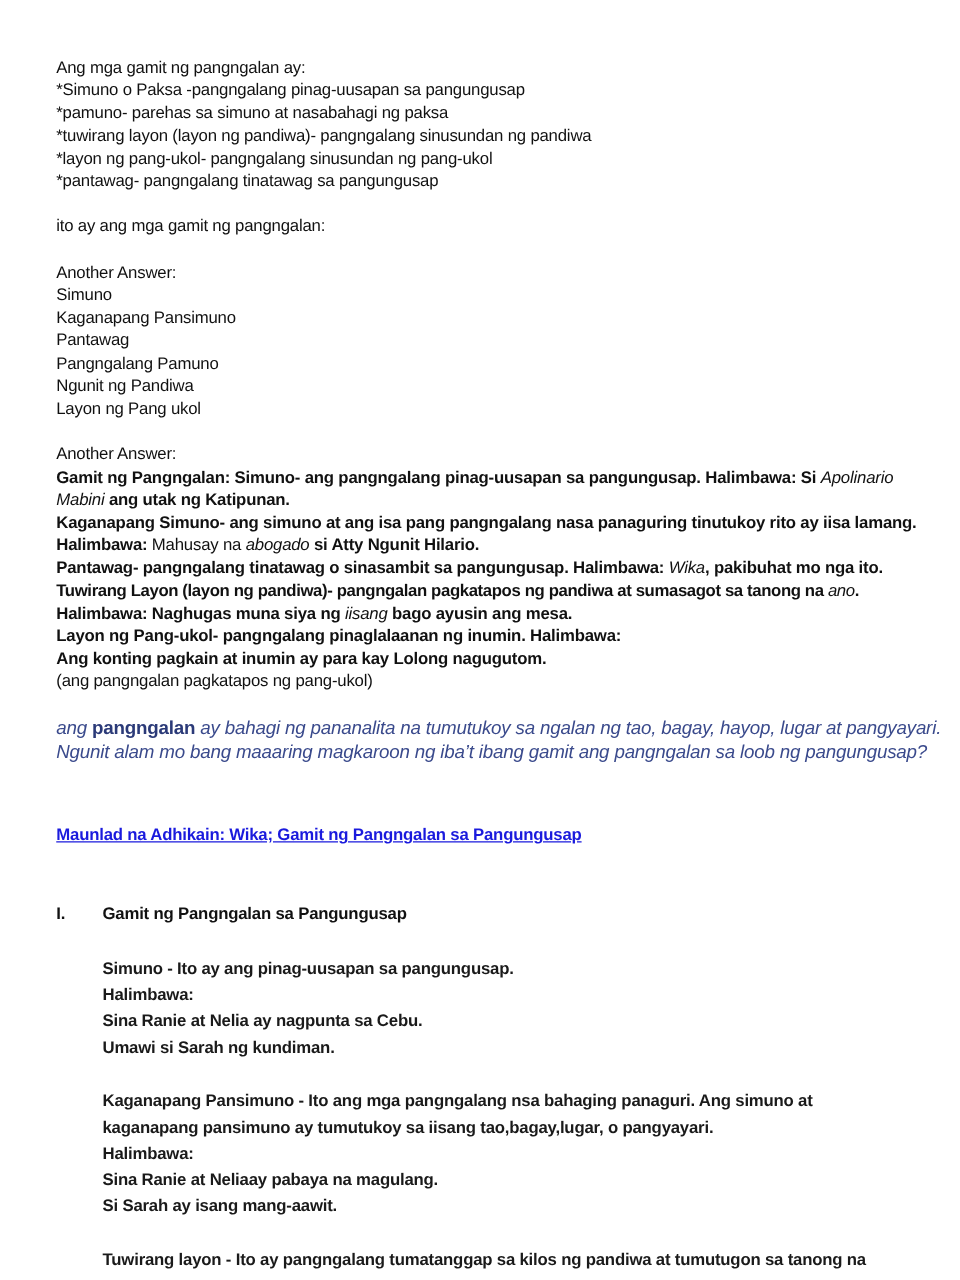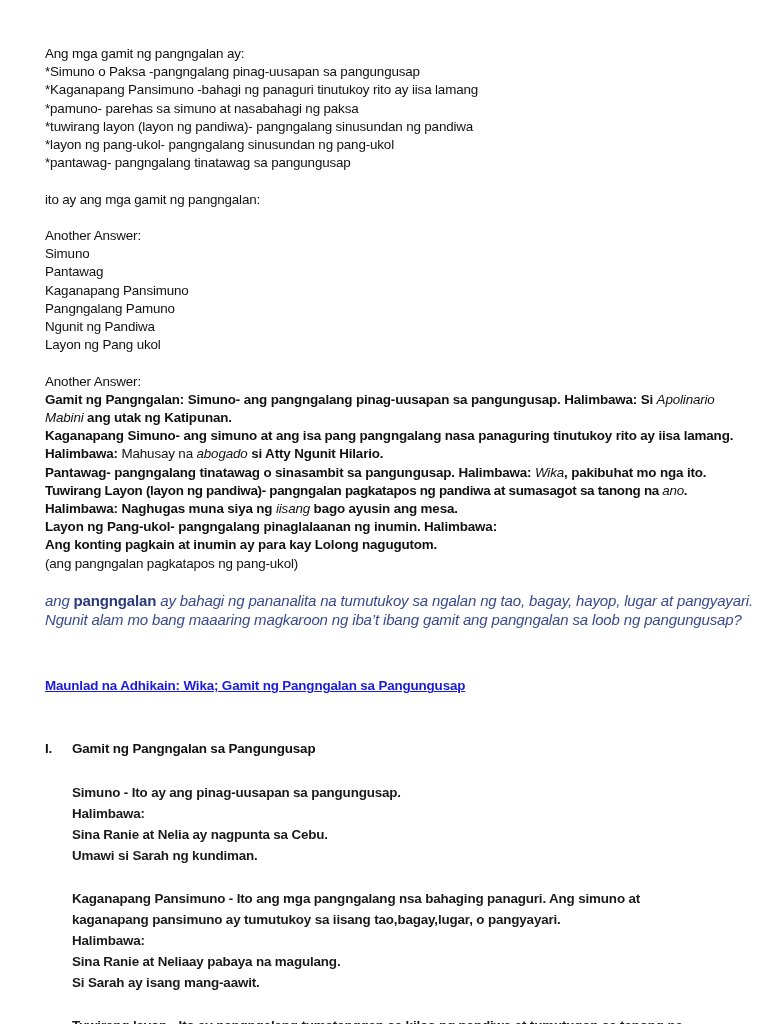--- a/index.html
+++ b/index.html
@@ -44,48 +44,47 @@
     }
     .section {
       position: relative;
     }
     .numeral {
       position: absolute;
       left: 0;
       font-weight: 700;
     }
     .indent {
-      margin-left: 27px;
+      margin-left: 37px;
     }
     .bold { font-weight: 700; }
   </style>
 </head>
 <body>
 
 <div class="page">
 
   <div>
     <span class="line">Ang mga gamit ng pangngalan ay:</span>
     <span class="line">*Simuno o Paksa -pangngalang pinag-uusapan sa pangungusap</span>
-    <span class="line">*Kaganapang Pansimuno -bahagi ng panaguri tinutukoy rito ay iisa lamang</span>
     <span class="line">*pamuno- parehas sa simuno at nasabahagi ng paksa</span>
     <span class="line">*tuwirang layon (layon ng pandiwa)- pangngalang sinusundan ng pandiwa</span>
     <span class="line">*layon ng pang-ukol- pangngalang sinusundan ng pang-ukol</span>
     <span class="line">*pantawag- pangngalang tinatawag sa pangungusap</span>
   </div>
   <span class="blank"></span>
 
   <span class="line">ito ay ang mga gamit ng pangngalan:</span>
   <span class="blank"></span>
 
   <div>
     <span class="line">Another Answer:</span>
     <span class="line">Simuno</span>
+    <span class="line">Kaganapang Pansimuno</span>
     <span class="line">Pantawag</span>
-    <span class="line">Kaganapang Pansimuno</span>
     <span class="line">Pangngalang Pamuno</span>
     <span class="line">Ngunit ng Pandiwa</span>
     <span class="line">Layon ng Pang ukol</span>
   </div>
   <span class="blank"></span>
 
   <div style="font-weight:600;">
     <span class="line" style="font-weight:400;">Another Answer:</span>
     <span class="line wrap"><span>Gamit ng Pangngalan: Simuno- ang pangngalang pinag-uusapan sa pangungusap. Halimbawa: Si </span><span class="it">Apolinario Mabini</span><span> ang utak ng Katipunan.</span></span>
     <span class="line wrap"><span>Kaganapang Simuno- ang simuno at ang isa pang pangngalang nasa panaguring tinutukoy rito ay iisa lamang. Halimbawa: </span><span style="font-weight:400">Mahusay na </span><span class="it">abogado</span><span> si Atty Ngunit Hilario.</span></span>

